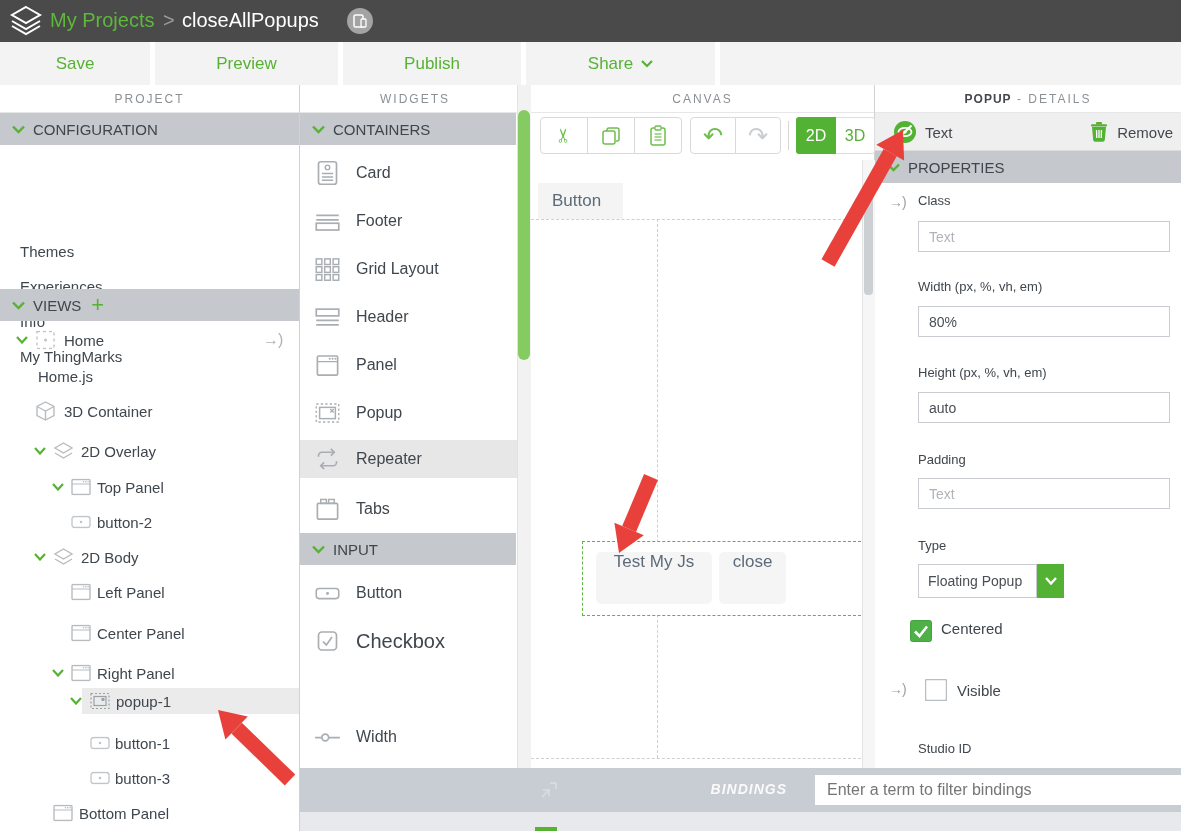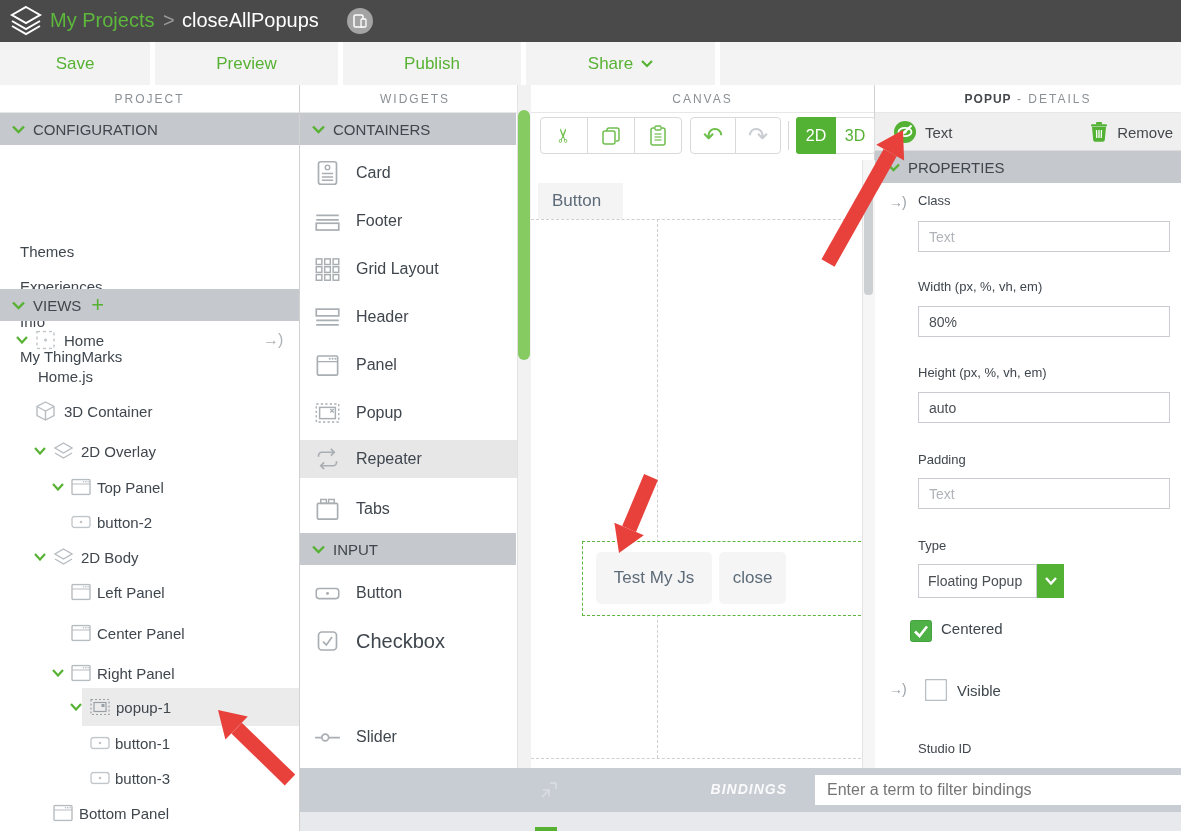--- a/index.html
+++ b/index.html
@@ -32,21 +32,21 @@
   
   .inp{position:absolute;height:31px;border:1px solid #c9ccd0;background:#fff;font-size:14px;color:#4a4f55;padding:0 10px;outline:none;}
   .inp::placeholder{color:#b0b4b9;}
   .flabel{position:absolute;color:#3f464d;font-size:13px;white-space:nowrap;}
 
   
   .tbtn{position:absolute;top:32px;height:37px;background:#fff;border:1px solid #d9d9d9;display:flex;align-items:center;justify-content:center;cursor:pointer;}
   .mode{position:absolute;top:32px;height:37px;display:flex;align-items:center;justify-content:center;font-size:16px;cursor:pointer;}
   .dash-h{position:absolute;border-top:1px dashed #cfcfcf;}
   .dash-v{position:absolute;border-left:1px dashed #cfcfcf;}
-  .cv-btn{position:absolute;background:#f5f5f6;border-radius:5px;color:#5d6b78;font-size:17px;display:flex;align-items:center;justify-content:center;cursor:pointer;}
+  .cv-btn{position:absolute;background:#f5f5f6;border-radius:5px;color:#5d6b78;font-size:17px;display:flex;justify-content:center;cursor:pointer;}
 
   svg{display:block;}
   .arrow-layer{position:absolute;left:0;top:0;z-index:60;pointer-events:none;}
 </style>
 </head>
 <body>
 
 <div id="root">
 
   <div class="abs" id="topbar">
@@ -239,21 +239,21 @@
           <svg width="20" height="17" viewBox="0 0 20 17">
             <rect x="1" y="1" width="18" height="15" rx="1" fill="none" stroke="#b7bcc1" stroke-width="1.4"></rect>
             <line x1="1" y1="5.5" x2="19" y2="5.5" stroke="#b7bcc1" stroke-width="1.2"></line>
             <circle cx="12.5" cy="3.2" r="0.8" fill="#b7bcc1"></circle>
             <circle cx="14.8" cy="3.2" r="0.8" fill="#b7bcc1"></circle>
             <circle cx="17.1" cy="3.2" r="0.8" fill="#b7bcc1"></circle>
           </svg>
         </span>
       <span class="rlbl" style="left:97px;">Right Panel</span>
     </div>
-    <div class="row" style="top:603px;height:38px;">
+    <div class="row" style="top:603px;height:26px;">
       <div class="abs" style="left:82px;right:0;top:0;bottom:0;background:#ebebec;"></div>
       <span class="ticon" style="left:70px;">
           <svg width="12" height="8" viewBox="0 0 12 8">
             <polyline points="1,1 6,6.5 11,1" fill="none" stroke="#57b234" stroke-width="2.2"></polyline>
           </svg>
         </span>
       <span class="ticon" style="left:90px;">
           <svg width="20" height="17" viewBox="0 0 20 17">
             <rect x="1" y="1" width="18" height="15" fill="none" stroke="#9aa0a5" stroke-width="1.2" stroke-dasharray="2,2"></rect>
             <rect x="4" y="4" width="12" height="9" fill="none" stroke="#9aa0a5" stroke-width="1.2"></rect>
@@ -428,21 +428,21 @@
         </span>
       <span class="rlbl" style="left:56px;font-size:20px;">Checkbox</span>
     </div>
     <div class="row" style="top:635px;">
       <span class="ticon" style="left:14px;">
           <svg width="27" height="27" viewBox="0 0 24 24">
             <line x1="1" y1="12.5" x2="23" y2="12.5" stroke="#a9aeb3" stroke-width="1.5"></line>
             <circle cx="10" cy="12.5" r="3" fill="#ffffff" stroke="#a9aeb3" stroke-width="1.5"></circle>
           </svg>
         </span>
-      <span class="rlbl" style="left:56px;font-size:16px;">Slider</span>
+      <span class="rlbl" style="left:56px;font-size:16px;">Width</span>
     </div>
 
     <div class="abs" style="left:217px;top:0;width:14px;height:683px;background:#f2f2f2;border-left:1px solid #e2e2e2;"></div>
     <div class="abs" style="left:218px;top:25px;width:12px;height:250px;background:#86ca62;border-radius:6px;"></div>
   </div>
 
   <div class="panel" style="left:531px;width:344px;height:683px;border-right:1px solid #d2d2d2;">
     <div class="panel-title">CANVAS</div>
 
     <div class="tbtn" style="left:9px;width:48px;border-radius:4px 0 0 4px;">

